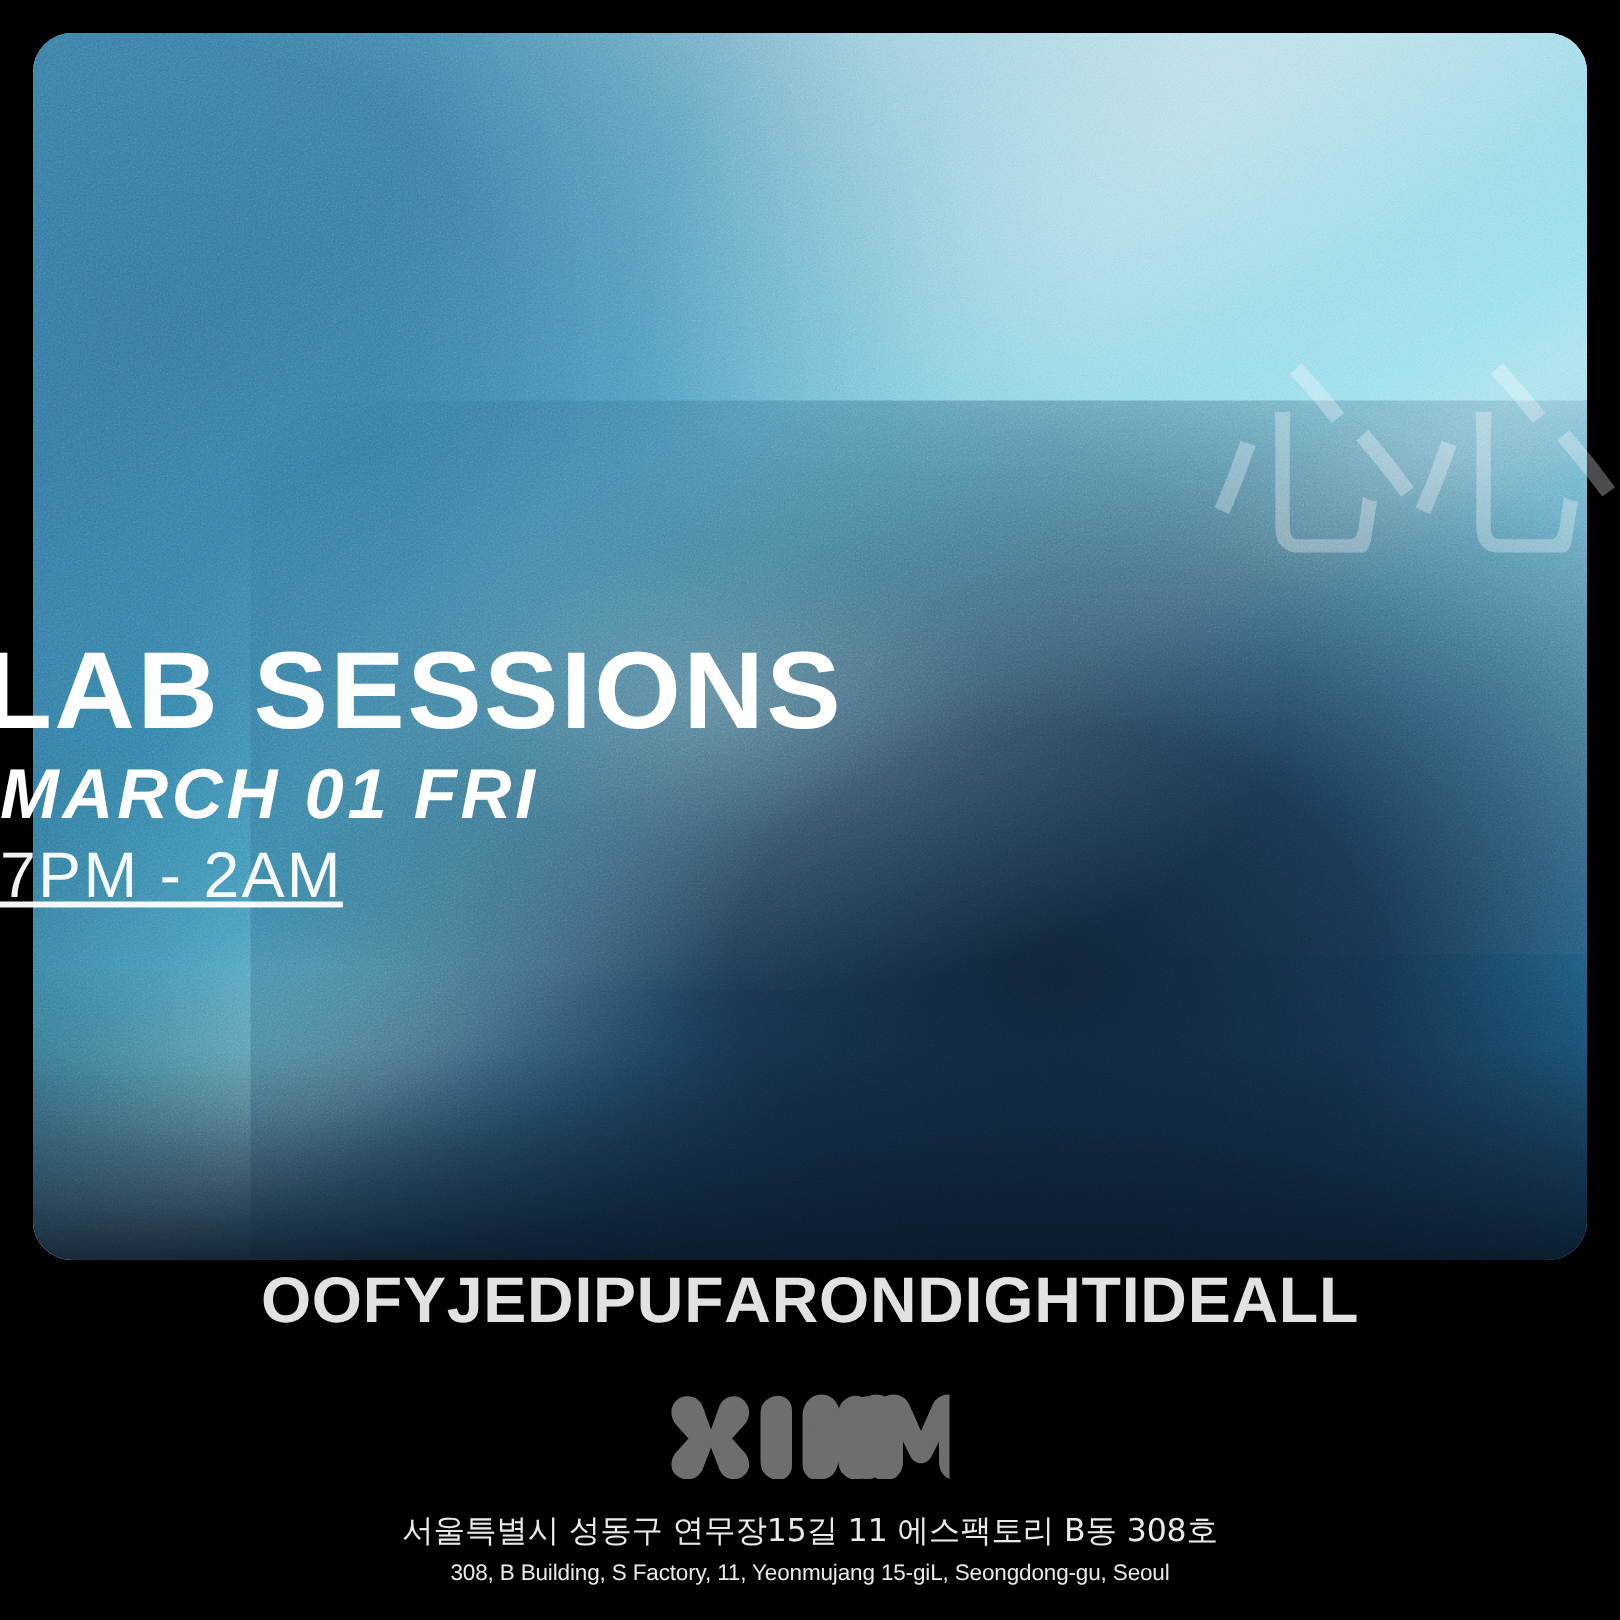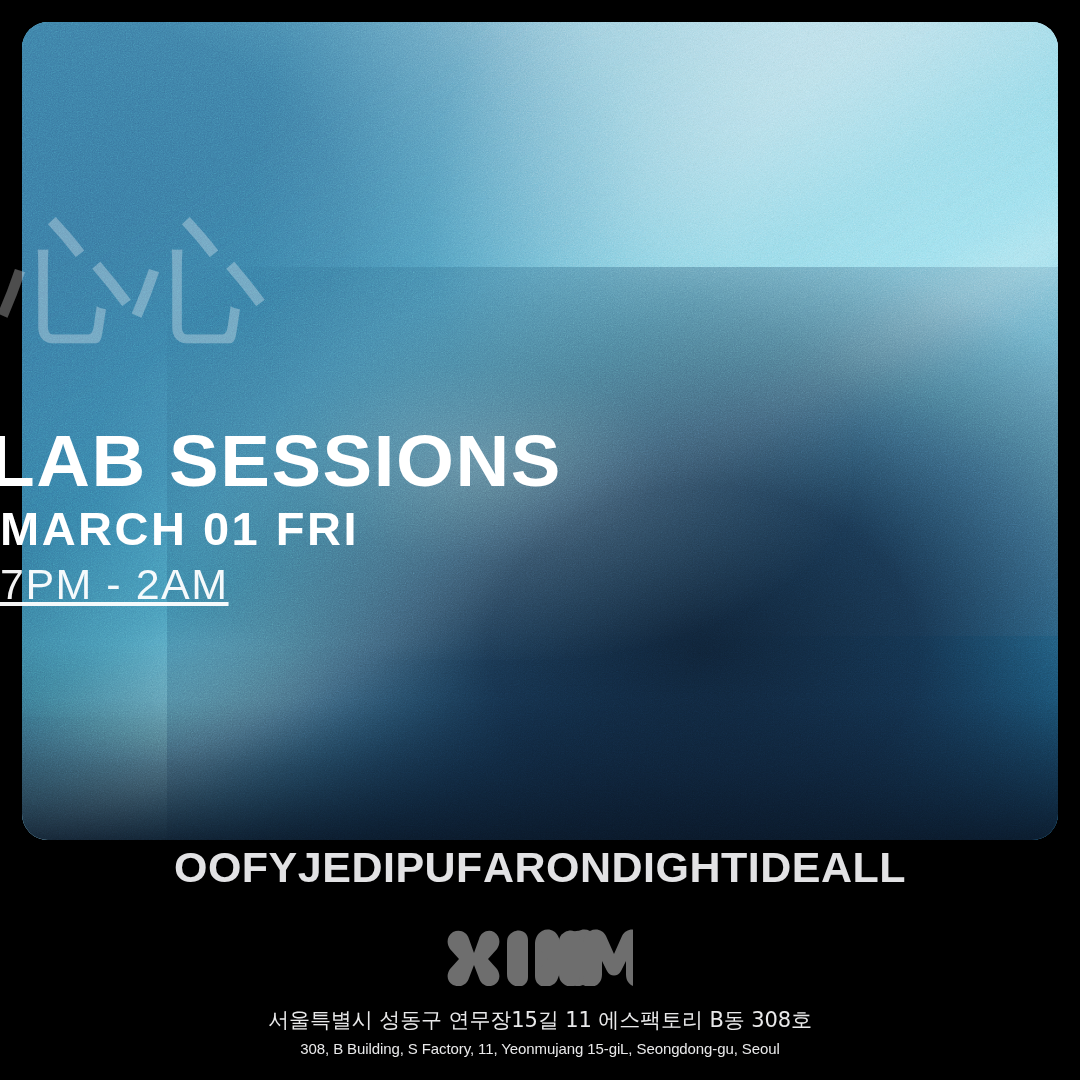--- a/index.html
+++ b/index.html
@@ -158,23 +158,23 @@
     inset: 0;
     opacity: 0.20;
     mix-blend-mode: multiply;
     pointer-events: none;
   }
 
   
   .watermark {
     position: absolute;
     left: 0; right: 0;
-    top: 228px;
-    text-align: left;
-    font-family: Liberation Mono, monospace;
+    top: 244px;
+    text-align: right;
+    font-family: Liberation Serif, serif;
     font-size: 132px;
     line-height: 1;
     letter-spacing: 2px;
     color: rgba(255,255,255,0.30);
     user-select: none;
     pointer-events: none;
   }
 
   
   .headline-block {
@@ -192,20 +192,21 @@
     transform: scaleX(1.02);
   }
   .title-date {
     font-family: "Liberation Sans", sans-serif;
     font-size: 47px;
     font-weight: 700;
     letter-spacing: 2.5px;
     color: #ffffff;
     line-height: 1.08;
     margin-top: 6px;
+    font-style: italic;
   }
   .title-time {
     font-family: "Liberation Sans", sans-serif;
     font-size: 43px;
     font-weight: 300;
     letter-spacing: 1.5px;
     color: rgba(255,255,255,0.95);
     line-height: 1.08;
     margin-top: 6px;
     text-decoration: underline;

